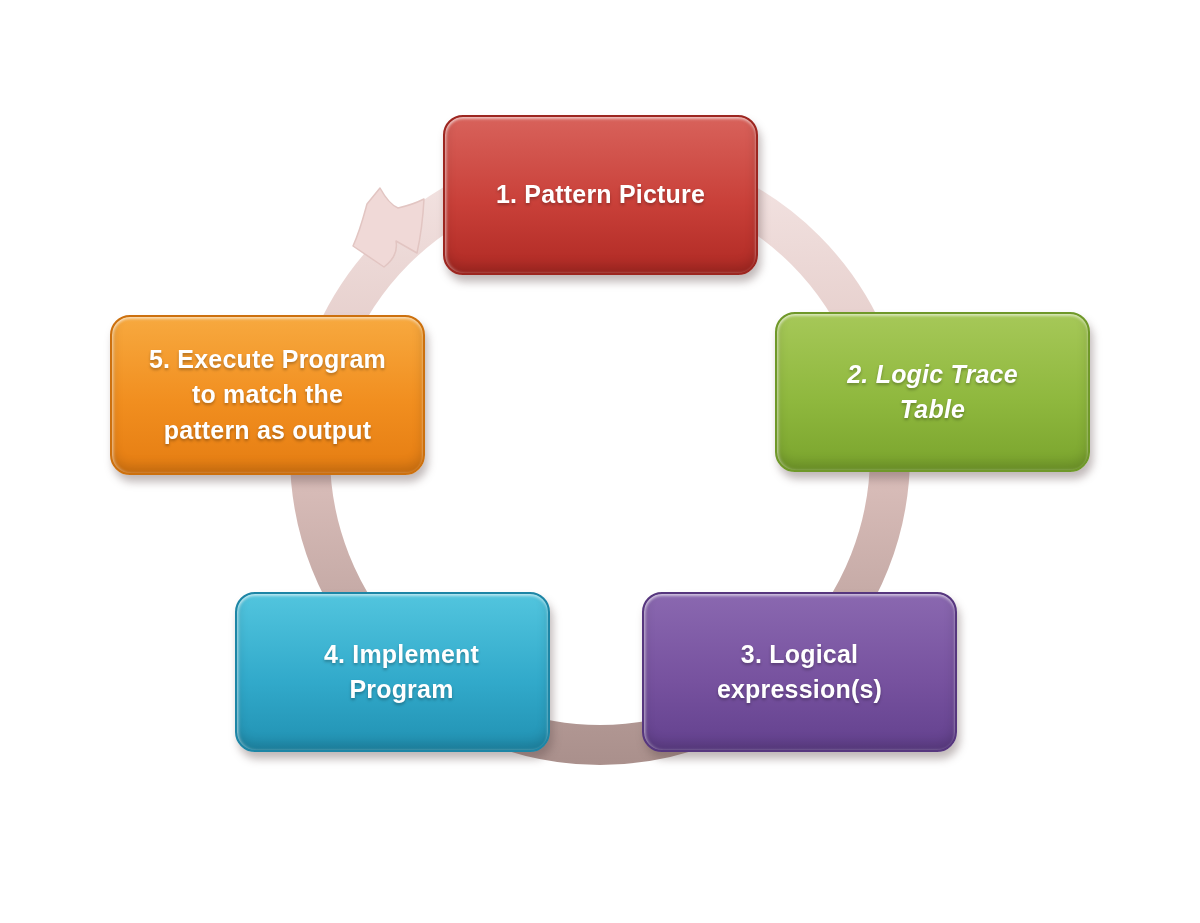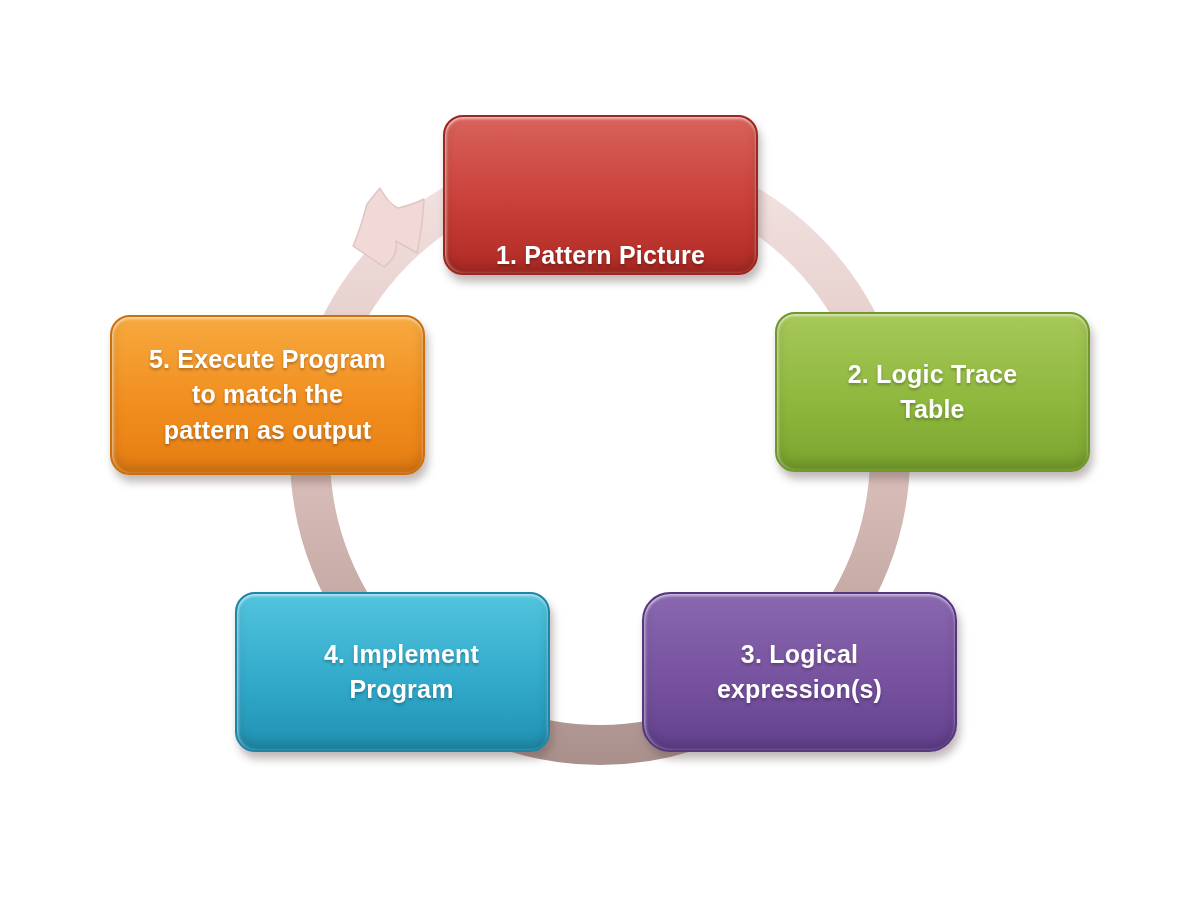--- a/index.html
+++ b/index.html
@@ -28,22 +28,22 @@
   }
   .step-label{
     font-weight:700;
     font-size:25px;
     line-height:1.42;
     color:#ffffff;
     white-space:pre-line;
     text-shadow:0 2px 3px rgba(0,0,0,.28);
     letter-spacing:.2px;
   }
-  .pos-1{left:443px;top:115px;align-items:flex-end;}
-  .pos-2{left:775px;top:312px;}
+  .pos-1{left:443px;top:115px;}
+  .pos-2{left:775px;top:312px;font-style:italic;}
   .pos-3{left:642px;top:592px;}
   .pos-4{left:235px;top:592px;}
   .pos-5{left:110px;top:315px;}
 </style>
 </head>
 <body style="background: rgb(255, 255, 255);">
 
 <div class="canvas">
 
   <svg class="ring-svg" width="1200" height="923" viewBox="0 0 1200 923">
@@ -69,21 +69,21 @@
 
   <div class="step pos-1" style="background: linear-gradient(rgb(216, 98, 91) 0%, rgb(201, 64, 57) 55%, rgb(176, 42, 36) 100%); border-color: rgb(156, 38, 32);">
     <span class="step-label">1. Pattern Picture</span>
   </div>
 
   <div class="step pos-2" style="background: linear-gradient(rgb(166, 200, 88) 0%, rgb(143, 184, 62) 55%, rgb(122, 164, 45) 100%); border-color: rgb(111, 152, 41);">
     <span class="step-label">2. Logic Trace
 Table</span>
   </div>
 
-  <div class="step pos-3" style="background: linear-gradient(rgb(138, 104, 176) 0%, rgb(119, 82, 159) 55%, rgb(99, 65, 142) 100%); border-color: rgb(86, 54, 126); border-radius: 28px;">
+  <div class="step pos-3" style="background: linear-gradient(rgb(138, 104, 176) 0%, rgb(119, 82, 159) 55%, rgb(99, 65, 142) 100%); border-color: rgb(86, 54, 126);">
     <span class="step-label">3. Logical
 expression(s)</span>
   </div>
 
   <div class="step pos-4" style="background: linear-gradient(rgb(82, 197, 222) 0%, rgb(50, 170, 203) 55%, rgb(33, 145, 178) 100%); border-color: rgb(29, 133, 165); padding-left: 32px;">
     <span class="step-label">4. Implement
 Program</span>
   </div>
 
   <div class="step pos-5" style="background: linear-gradient(rgb(247, 169, 63) 0%, rgb(241, 142, 31) 55%, rgb(229, 125, 18) 100%); border-color: rgb(204, 112, 14);">

